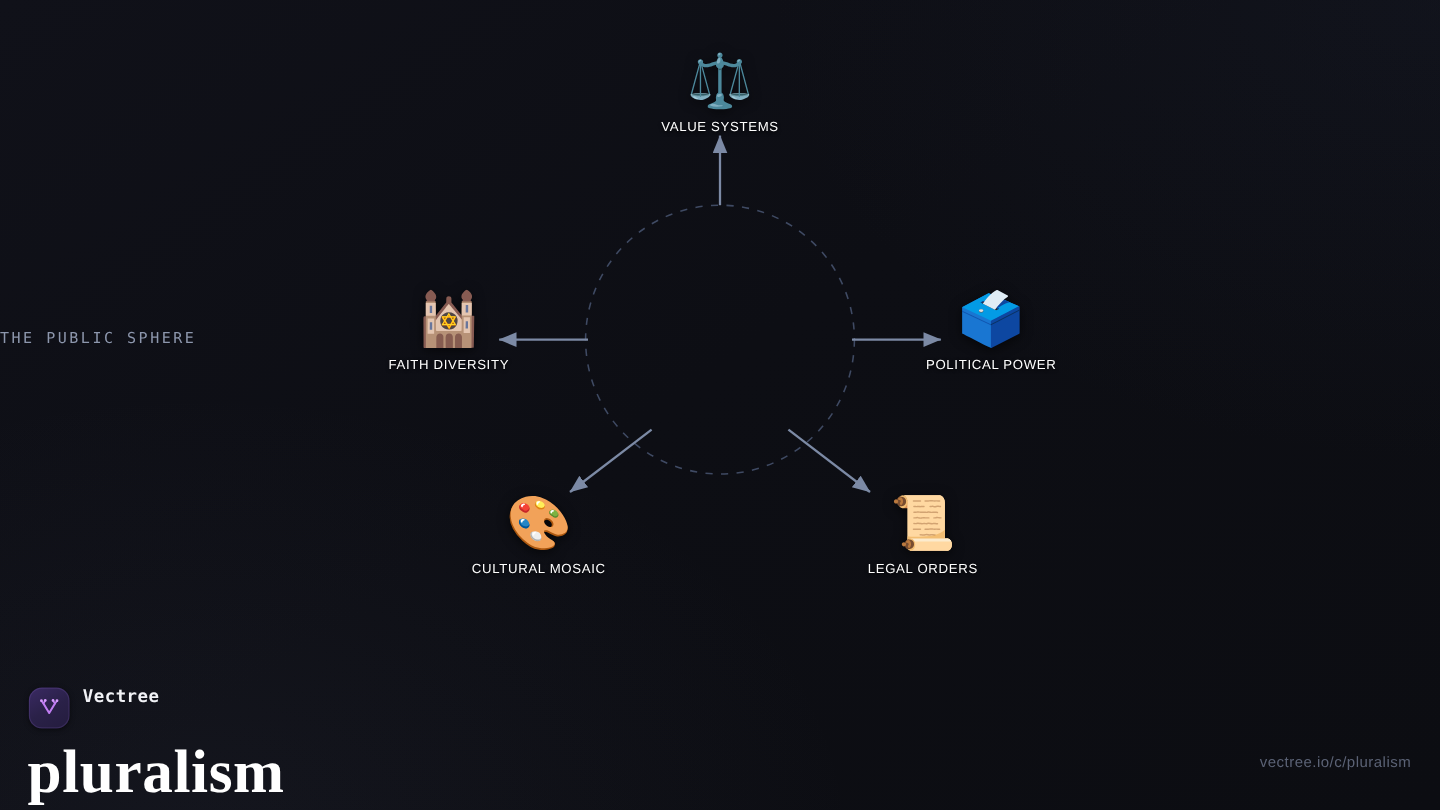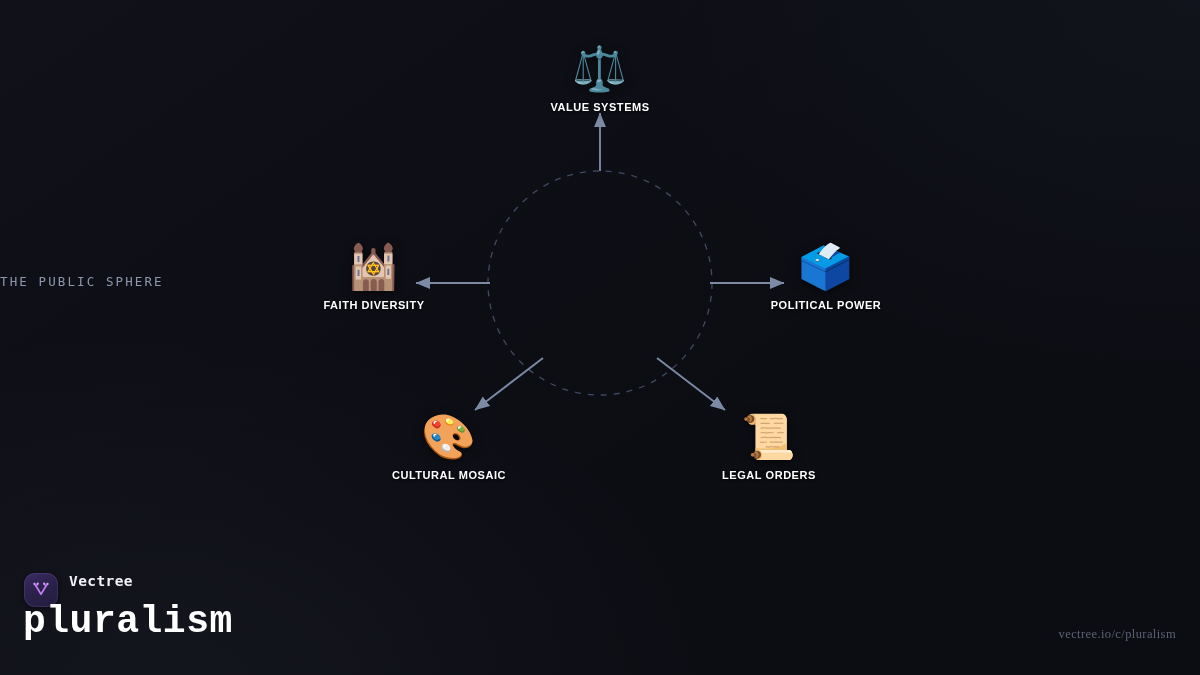--- a/index.html
+++ b/index.html
@@ -51,21 +51,21 @@
     height:50px;
     display:flex;
     align-items:center;
     justify-content:center;
     filter:drop-shadow(0 2px 5px rgba(0,0,0,.6));
     user-select:none;
   }
   .node-label {
     margin-top:7px;
     font-size:11px;
-    font-weight:bold;
+    font-weight:normal;
     letter-spacing:0.55px;
     color:#ffffff;
     text-transform:uppercase;
     white-space:nowrap;
     text-shadow:0 1px 3px rgba(0,0,0,.85);
   }
 
   
   .footer { position:absolute; left:0; right:0; bottom:0; height:120px; }
   .brand-row {
@@ -86,33 +86,33 @@
   .brand-name {
     font-family:"DejaVu Sans Mono","Liberation Mono",monospace;
     font-size:14.5px;
     font-weight:bold;
     color:#f2f3f7;
     letter-spacing:0.4px;
   }
   .page-title {
     position:absolute;
     left:23px;
-    top:48px;
-    font-family:Liberation Mono, monospace;
-    font-size:38px;
+    top:64px;
+    font-family:Liberation Serif, serif;
+    font-size:51px;
     font-weight:bold;
     color:#ffffff;
     letter-spacing:0.5px;
     line-height:1;
   }
   .page-url {
     position:absolute;
     right:24px;
     bottom:33px;
-    font-family:Liberation Serif, serif;
+    font-family:Liberation Sans, sans-serif;
     font-size:12.5px;
     color:#5b6275;
     letter-spacing:0.4px;
   }
 </style>
 </head>
 <body>
 
 <div id="stage">
 

